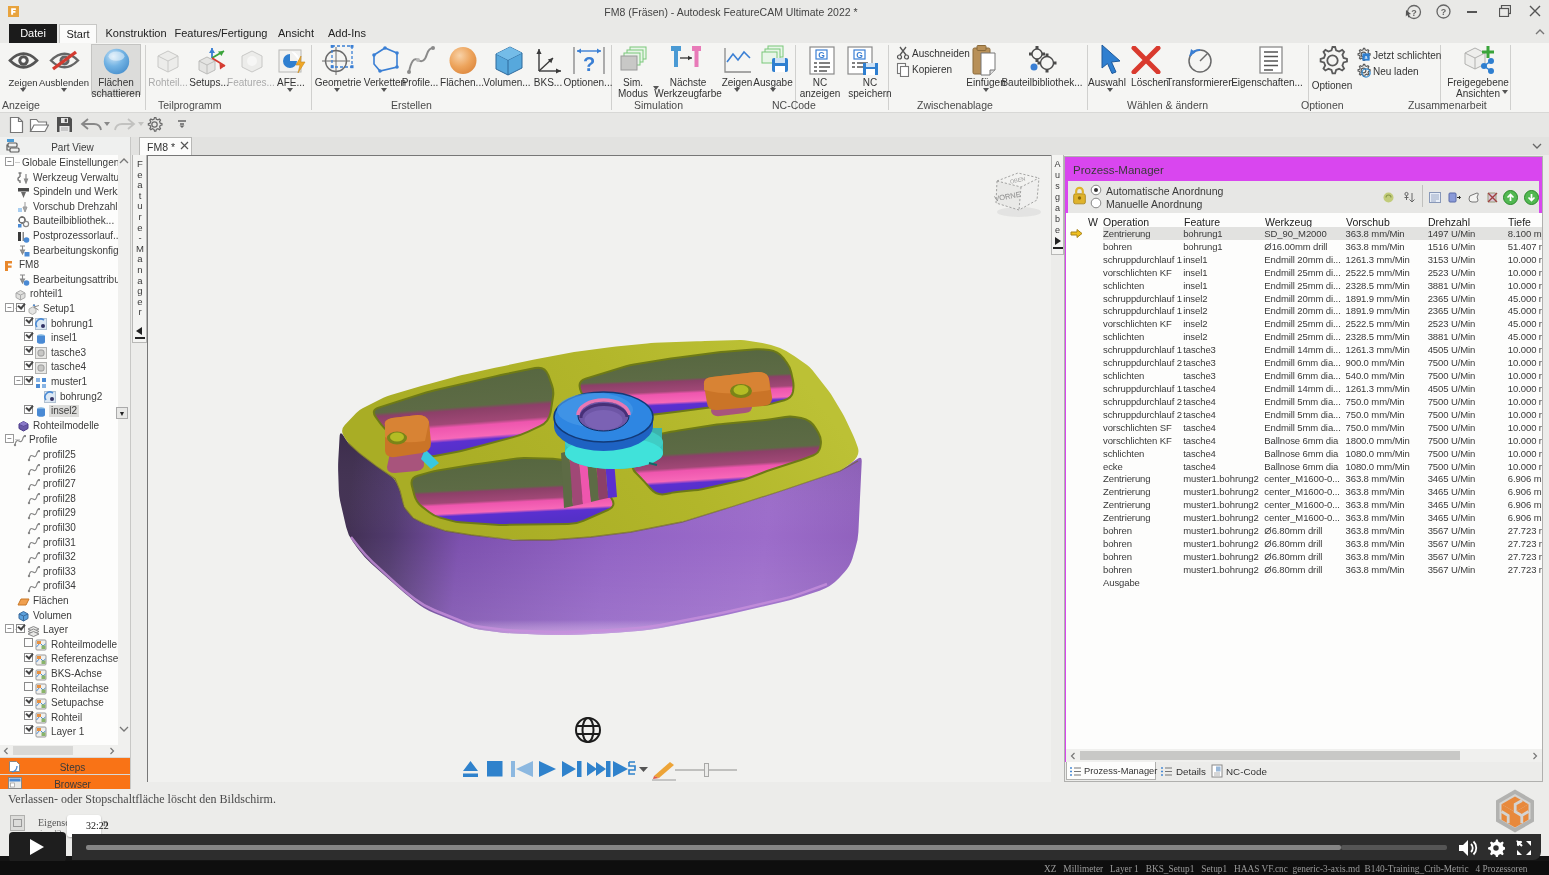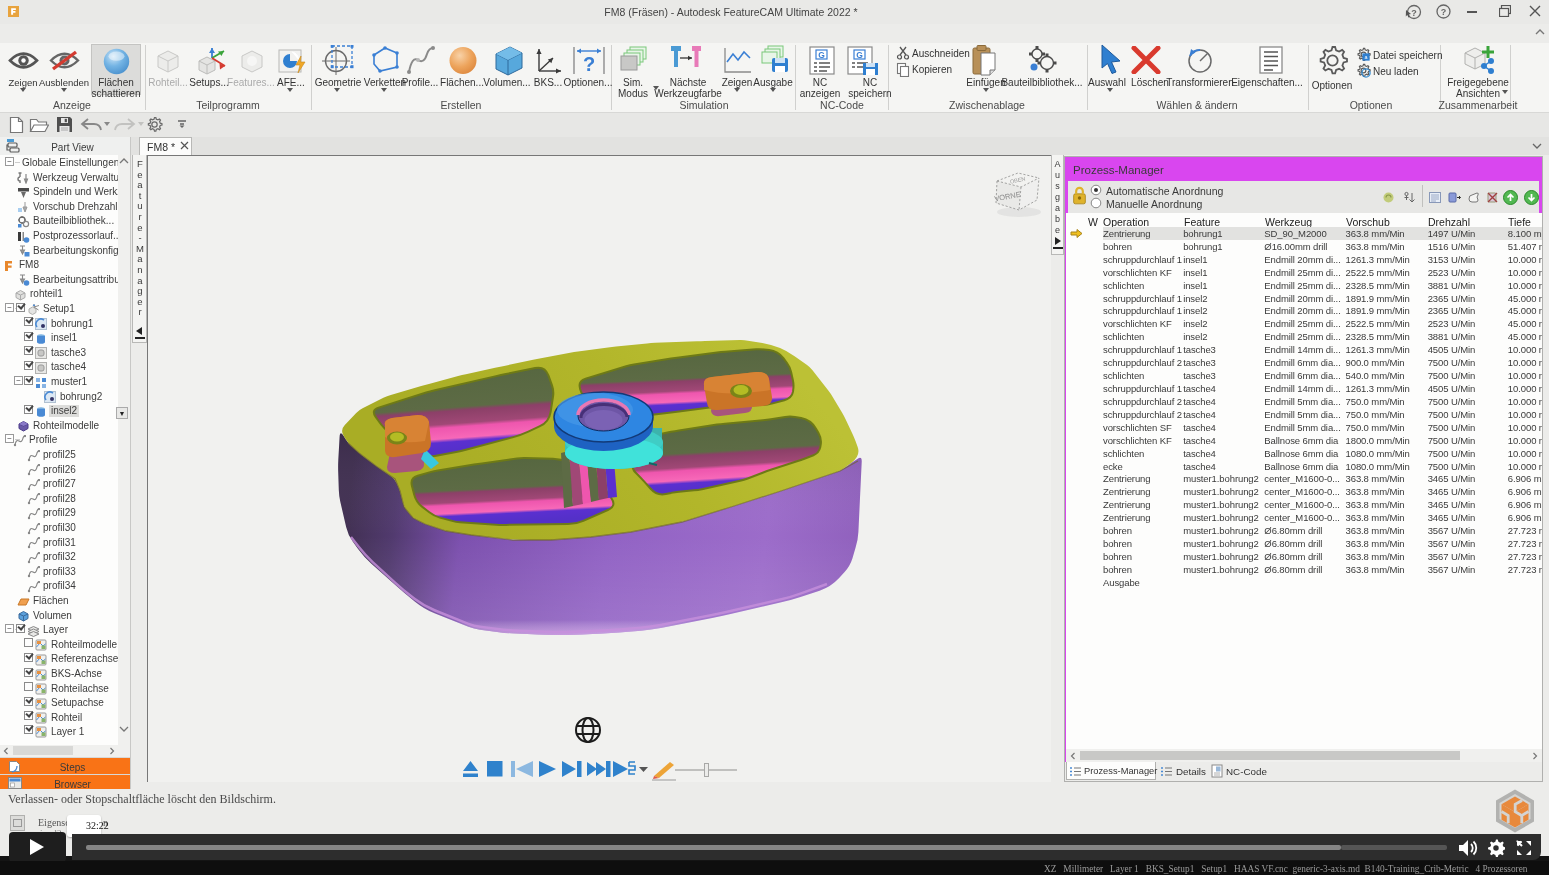--- a/index.html
+++ b/index.html
@@ -1,20 +1,20 @@
 <!DOCTYPE html>
 <html><head>
 <meta charset="utf-8">
 <style>
 *{margin:0;padding:0;box-sizing:border-box}
 html,body{width:1549px;height:875px;overflow:hidden}
 #root{position:relative;width:1549px;height:875px;font-family:"Liberation Sans",sans-serif;background:#ececea;overflow:hidden}
 .abs{position:absolute}
 .lbl{position:absolute;font-size:10px;color:#333;text-align:center;line-height:11px;white-space:nowrap}
-.glbl{position:absolute;font-size:10.5px;color:#4a4a4a;text-align:center;white-space:nowrap}
+.glbl{position:absolute;font-size:10.5px;color:#4a4a4a;text-align:left;white-space:nowrap}
 .dda{position:absolute;width:0;height:0;border-left:3.5px solid transparent;border-right:3.5px solid transparent;border-top:4px solid #555}
 .vsep{position:absolute;width:1px;background:#d0d0ce;top:45px;height:65px}
 #titlebar{position:absolute;left:0;top:0;width:1549px;height:24px;background:#e9e9e7}
 #menurow{position:absolute;left:0;top:24px;width:1549px;height:19px;background:#e9e9e7}
 #ribbon{position:absolute;left:0;top:43px;width:1549px;height:70px;background:#f5f5f3;border-bottom:1px solid #d8d8d6}
 .mtab{position:absolute;top:0;height:19px;font-size:11px;color:#222;line-height:19px;text-align:center;white-space:nowrap}
 #quickbar{position:absolute;left:0;top:113px;width:1549px;height:24px;background:#e7e7e5}
 .tree-row{position:absolute;font-size:10px;color:#3c3c3c;white-space:nowrap;line-height:12px}
 .cb{position:absolute;width:9px;height:9px;border:1px solid #8a8a8a;background:#fdfdfd}
 .cb.c::after{content:"";position:absolute;left:1px;top:-1px;width:5px;height:3px;border-left:2px solid #444;border-bottom:2px solid #444;transform:rotate(-50deg)}
@@ -45,20 +45,28 @@
  <div class="abs" style="left:1467px;top:11px;width:10px;height:2px;background:#555"></div>
  <svg class="abs" style="left:1499px;top:5px" width="12" height="12" viewBox="0 0 12 12">
         <rect x="2.5" y="0.5" width="9" height="8" fill="none" stroke="#555" stroke-width="1.2"></rect>
         <rect x="0.5" y="3.5" width="9" height="8" fill="#e9e9e7" stroke="#555" stroke-width="1.2"></rect>
       </svg>
  <svg class="abs" style="left:1529px;top:5px" width="12" height="12" viewBox="0 0 12 12">
         <path d="M1 1 L11 11 M11 1 L1 11" stroke="#555" stroke-width="1.4"></path>
       </svg>
 </div>
 
+<div id="menurow">
+ <div class="mtab" style="left:9px;width:48px;background:#1b1b1b;color:#fff">Datei</div>
+ <div class="mtab" style="left:59px;width:38px;background:#fbfbfa;border:1px solid #c8c8c6;border-bottom:none;height:20px">Start</div>
+ <div class="mtab" style="left:98px;width:76px">Konstruktion</div>
+ <div class="mtab" style="left:171px;width:100px">Features/Fertigung</div>
+ <div class="mtab" style="left:271px;width:50px">Ansicht</div>
+ <div class="mtab" style="left:322px;width:50px">Add-Ins</div>
+</div>
 
 <div id="ribbon"></div>
 <div id="ribbonitems">
 
 <div class="vsep" style="left:145px"></div>
       <div class="vsep" style="left:311px"></div>
       <div class="vsep" style="left:611px"></div>
       <div class="vsep" style="left:795px"></div>
       <div class="vsep" style="left:888px"></div>
       <div class="vsep" style="left:1087px"></div>
@@ -335,21 +343,21 @@
       </svg>
 <div class="lbl" style="left:1302px;top:80px;width:60px">Optionen</div>
 <svg class="abs" style="left:1356px;top:47px" width="15" height="15" viewBox="0 0 33 33">
         <g fill="none" stroke="#5a5a5a" stroke-width="2.6">
           <path d="M16.5 3 l2.6 0 1 3.4 3 1.2 3.1-1.7 1.9 1.9 -1.7 3.1 1.2 3 3.4 1 0 2.6 -3.4 1 -1.2 3 1.7 3.1 -1.9 1.9 -3.1-1.7 -3 1.2 -1 3.4 -2.6 0 -1-3.4 -3-1.2 -3.1 1.7 -1.9-1.9 1.7-3.1 -1.2-3 -3.4-1 0-2.6 3.4-1 1.2-3 -1.7-3.1 1.9-1.9 3.1 1.7 3-1.2 Z"></path>
           <circle cx="16.5" cy="16.5" r="5.2"></circle>
         </g>
         <rect x="14" y="14" width="16" height="16" fill="#2f7fd0"></rect>
         <text x="22" y="27" font-size="12" fill="#fff" text-anchor="middle">a</text>
       </svg>
-<div class="lbl" style="left:1373px;top:50px;text-align:left">Datei speichern</div>
+<div class="lbl" style="left:1373px;top:50px;text-align:left">Jetzt schlichten</div>
 <svg class="abs" style="left:1356px;top:63px" width="15" height="15" viewBox="0 0 33 33">
         <g fill="none" stroke="#5a5a5a" stroke-width="2.6">
           <path d="M16.5 3 l2.6 0 1 3.4 3 1.2 3.1-1.7 1.9 1.9 -1.7 3.1 1.2 3 3.4 1 0 2.6 -3.4 1 -1.2 3 1.7 3.1 -1.9 1.9 -3.1-1.7 -3 1.2 -1 3.4 -2.6 0 -1-3.4 -3-1.2 -3.1 1.7 -1.9-1.9 1.7-3.1 -1.2-3 -3.4-1 0-2.6 3.4-1 1.2-3 -1.7-3.1 1.9-1.9 3.1 1.7 3-1.2 Z"></path>
           <circle cx="16.5" cy="16.5" r="5.2"></circle>
         </g>
         <circle cx="22" cy="22" r="9" fill="none" stroke="#3a8fd4" stroke-width="3"></circle>
       </svg>
 <div class="lbl" style="left:1373px;top:66px;text-align:left">Neu laden</div>
 
 <svg class="abs" style="left:1462px;top:44px" width="34" height="32" viewBox="0 0 34 32">

